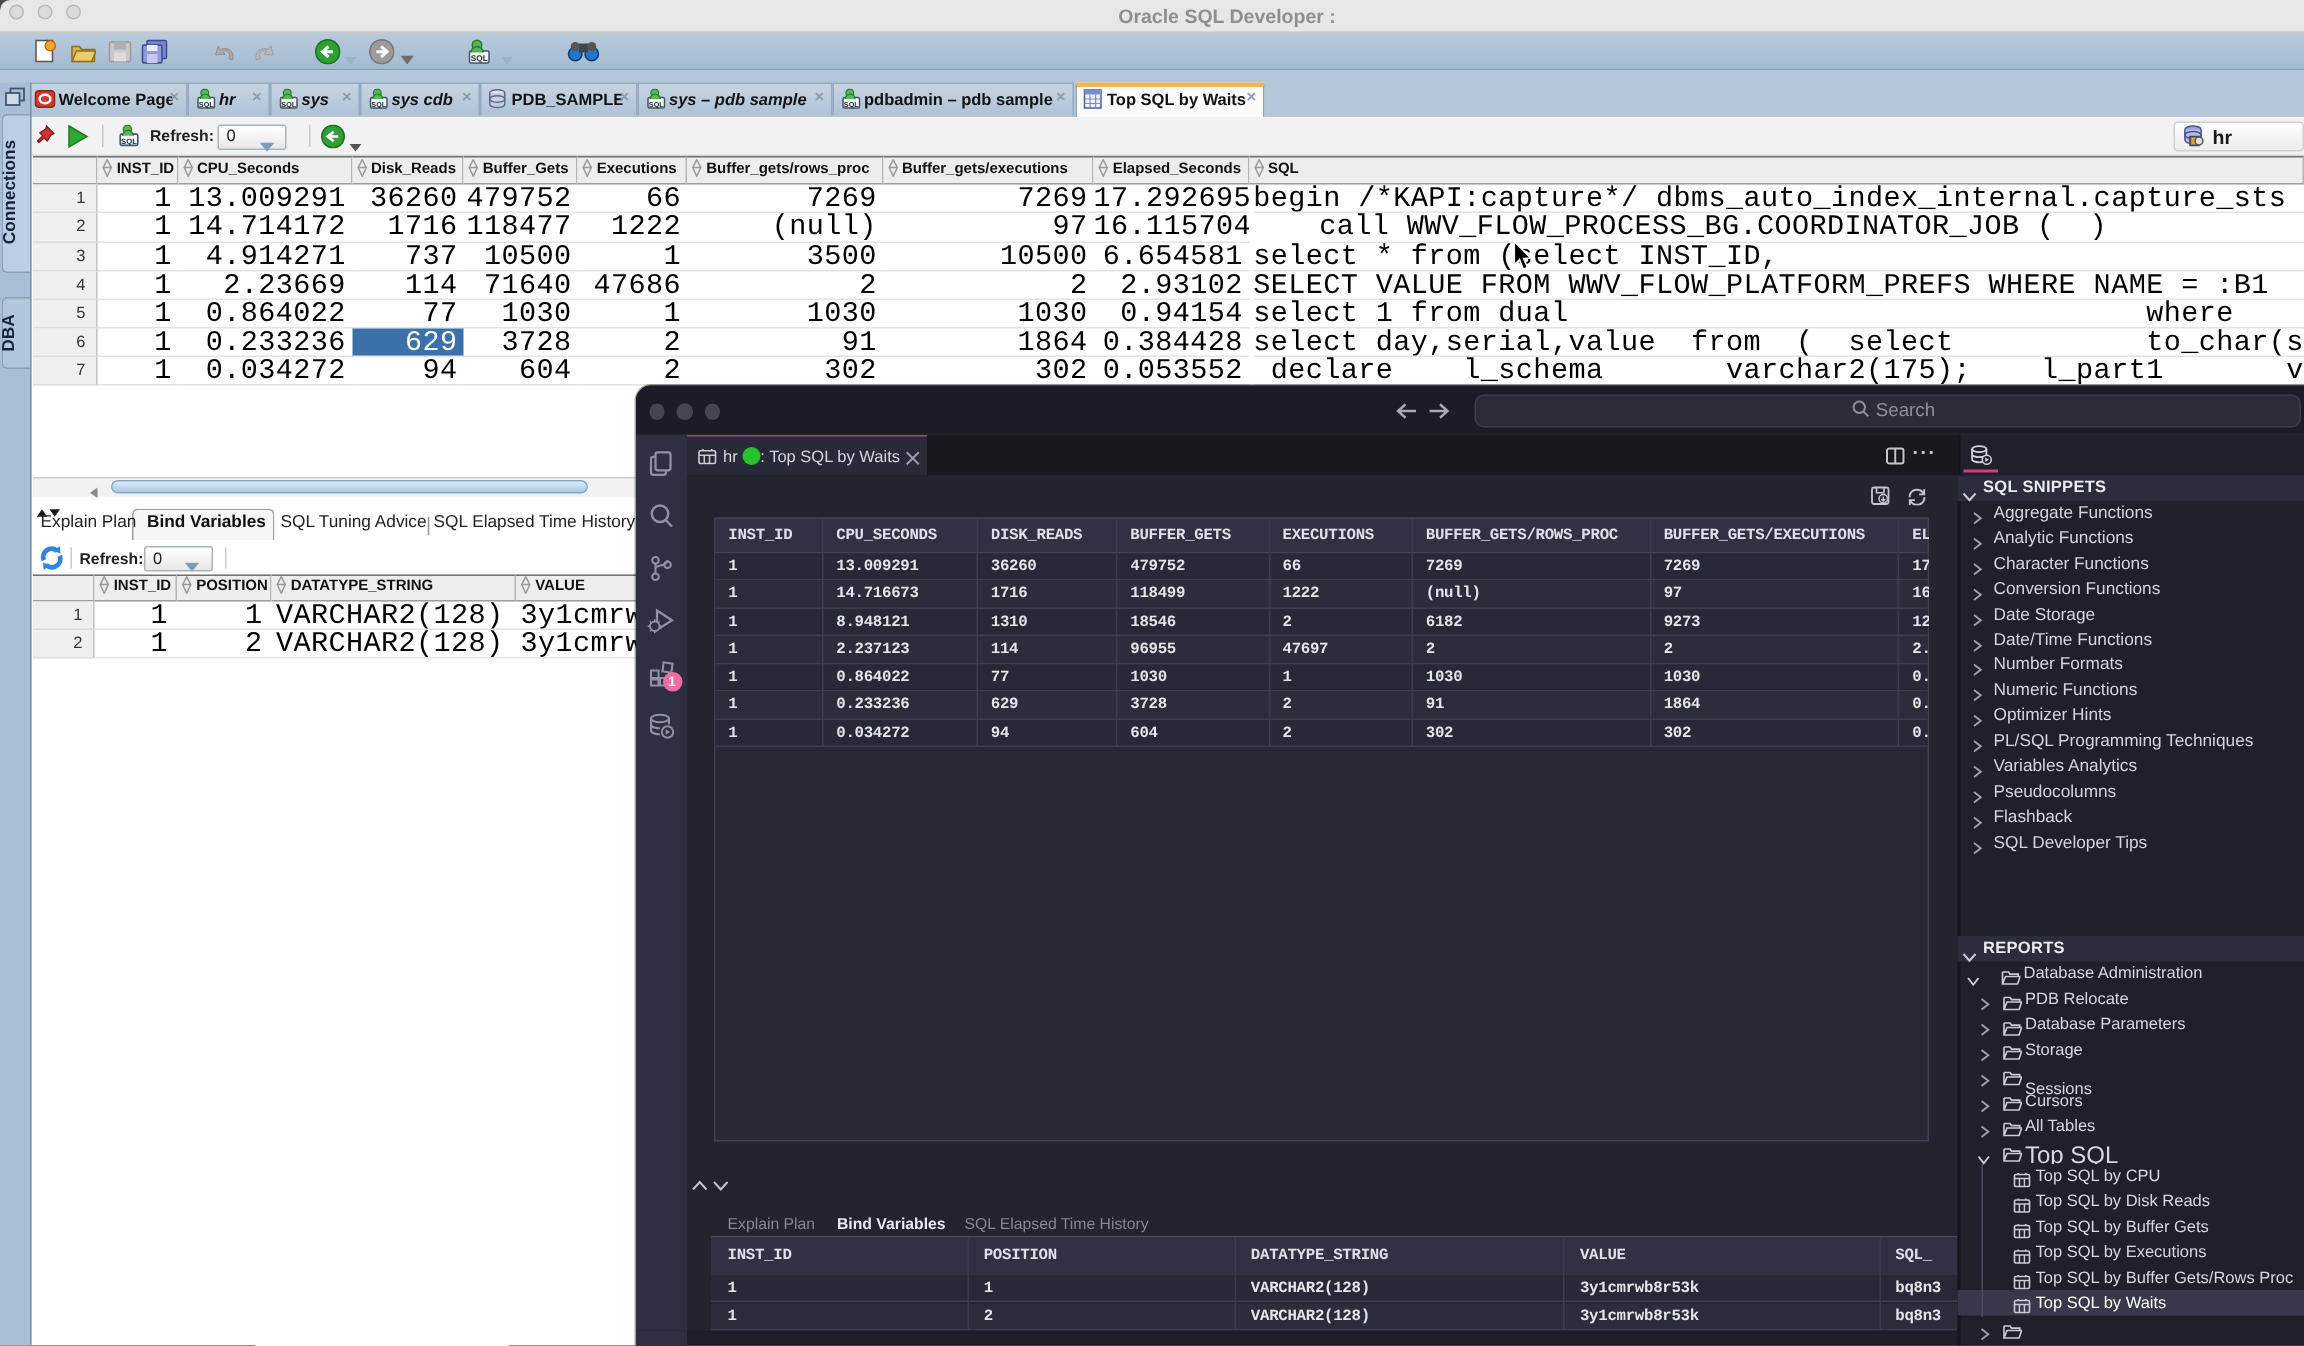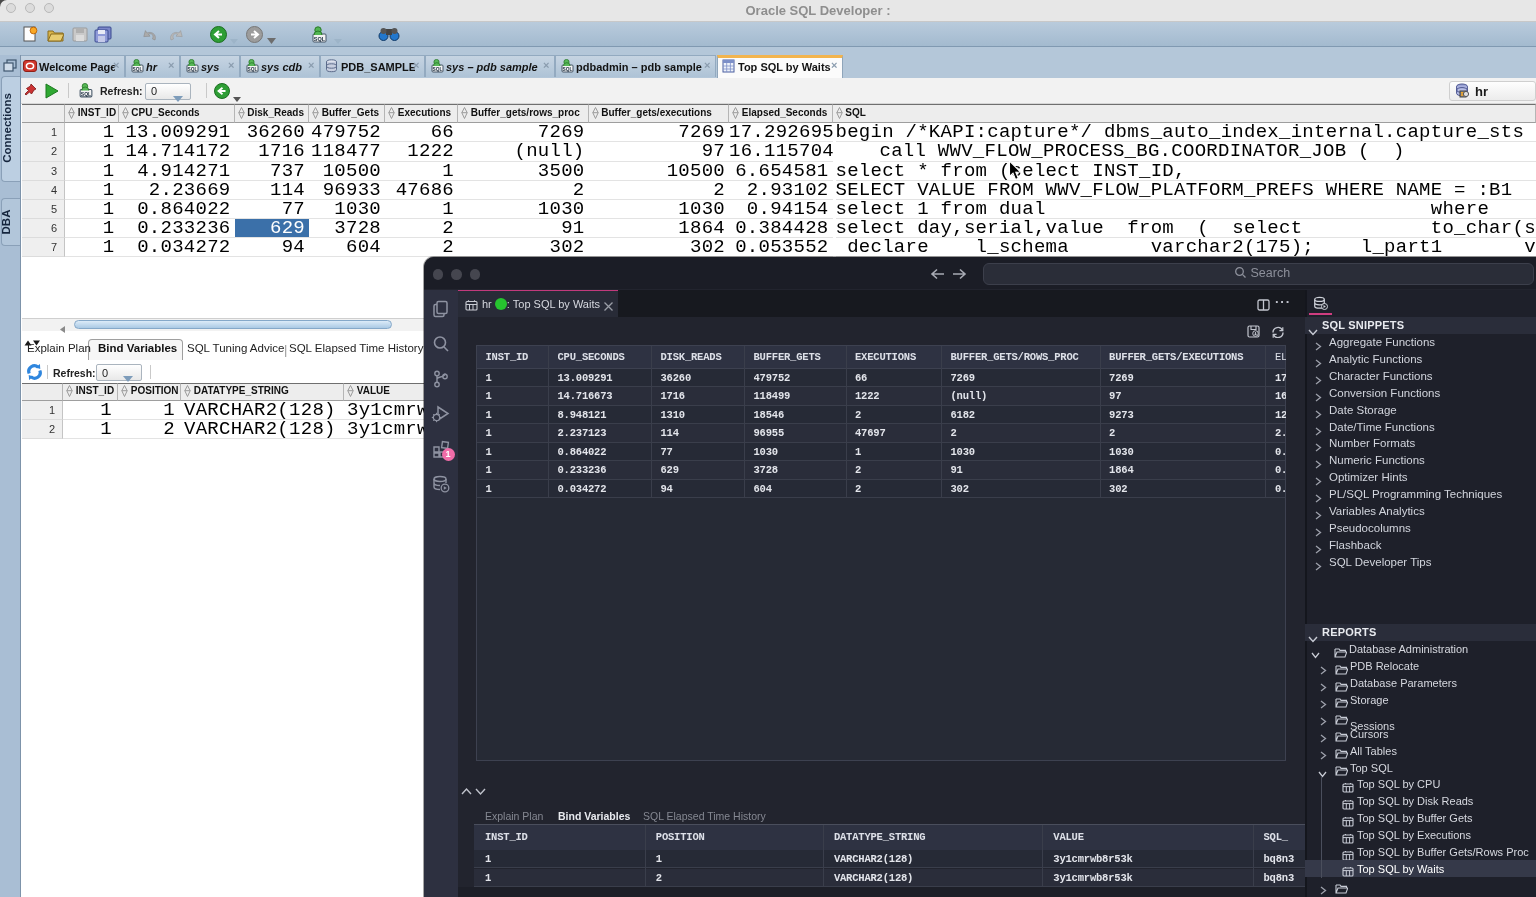--- a/index.html
+++ b/index.html
@@ -246,21 +246,21 @@
 <div class="mono" style="left:234.5px;top:161.57999999999998px;width:74.5px;height:19.14px;color:#000;border-bottom:1px solid #e3e3e3;box-sizing:border-box;font-size:19px;text-align:right;padding-right:4px;line-height:18.14px;letter-spacing:0.27px;white-space:pre;overflow:hidden;">737</div>
 <div class="mono" style="left:309px;top:161.57999999999998px;width:76px;height:19.14px;color:#000;border-bottom:1px solid #e3e3e3;box-sizing:border-box;font-size:19px;text-align:right;padding-right:4px;line-height:18.14px;letter-spacing:0.27px;white-space:pre;overflow:hidden;">10500</div>
 <div class="mono" style="left:385px;top:161.57999999999998px;width:73px;height:19.14px;color:#000;border-bottom:1px solid #e3e3e3;box-sizing:border-box;font-size:19px;text-align:right;padding-right:4px;line-height:18.14px;letter-spacing:0.27px;white-space:pre;overflow:hidden;">1</div>
 <div class="mono" style="left:458px;top:161.57999999999998px;width:130.5px;height:19.14px;color:#000;border-bottom:1px solid #e3e3e3;box-sizing:border-box;font-size:19px;text-align:right;padding-right:4px;line-height:18.14px;letter-spacing:0.27px;white-space:pre;overflow:hidden;">3500</div>
 <div class="mono" style="left:588.5px;top:161.57999999999998px;width:140.5px;height:19.14px;color:#000;border-bottom:1px solid #e3e3e3;box-sizing:border-box;font-size:19px;text-align:right;padding-right:4px;line-height:18.14px;letter-spacing:0.27px;white-space:pre;overflow:hidden;">10500</div>
 <div class="mono" style="left:729px;top:161.57999999999998px;width:103.5px;height:19.14px;color:#000;border-bottom:1px solid #e3e3e3;box-sizing:border-box;font-size:19px;text-align:right;padding-right:4px;line-height:18.14px;letter-spacing:0.27px;white-space:pre;overflow:hidden;">6.654581</div>
 <div style="left:22px;top:180.72px;width:43px;height:19.14px;background:#efefef;border-right:1px solid #c4c4c4;border-bottom:1px solid #dcdcdc;box-sizing:border-box;font-size:11px;color:#333;text-align:right;padding-right:7px;line-height:19.14px;">4</div>
 <div class="mono" style="left:65px;top:180.72px;width:53.5px;height:19.14px;color:#000;border-bottom:1px solid #e3e3e3;box-sizing:border-box;font-size:19px;text-align:right;padding-right:4px;line-height:18.14px;letter-spacing:0.27px;white-space:pre;overflow:hidden;">1</div>
 <div class="mono" style="left:118.5px;top:180.72px;width:116.0px;height:19.14px;color:#000;border-bottom:1px solid #e3e3e3;box-sizing:border-box;font-size:19px;text-align:right;padding-right:4px;line-height:18.14px;letter-spacing:0.27px;white-space:pre;overflow:hidden;">2.23669</div>
 <div class="mono" style="left:234.5px;top:180.72px;width:74.5px;height:19.14px;color:#000;border-bottom:1px solid #e3e3e3;box-sizing:border-box;font-size:19px;text-align:right;padding-right:4px;line-height:18.14px;letter-spacing:0.27px;white-space:pre;overflow:hidden;">114</div>
-<div class="mono" style="left:309px;top:180.72px;width:76px;height:19.14px;color:#000;border-bottom:1px solid #e3e3e3;box-sizing:border-box;font-size:19px;text-align:right;padding-right:4px;line-height:18.14px;letter-spacing:0.27px;white-space:pre;overflow:hidden;">96933</div>
+<div class="mono" style="left:309px;top:180.72px;width:76px;height:19.14px;color:#000;border-bottom:1px solid #e3e3e3;box-sizing:border-box;font-size:19px;text-align:right;padding-right:4px;line-height:18.14px;letter-spacing:0.27px;white-space:pre;overflow:hidden;">71640</div>
 <div class="mono" style="left:385px;top:180.72px;width:73px;height:19.14px;color:#000;border-bottom:1px solid #e3e3e3;box-sizing:border-box;font-size:19px;text-align:right;padding-right:4px;line-height:18.14px;letter-spacing:0.27px;white-space:pre;overflow:hidden;">47686</div>
 <div class="mono" style="left:458px;top:180.72px;width:130.5px;height:19.14px;color:#000;border-bottom:1px solid #e3e3e3;box-sizing:border-box;font-size:19px;text-align:right;padding-right:4px;line-height:18.14px;letter-spacing:0.27px;white-space:pre;overflow:hidden;">2</div>
 <div class="mono" style="left:588.5px;top:180.72px;width:140.5px;height:19.14px;color:#000;border-bottom:1px solid #e3e3e3;box-sizing:border-box;font-size:19px;text-align:right;padding-right:4px;line-height:18.14px;letter-spacing:0.27px;white-space:pre;overflow:hidden;">2</div>
 <div class="mono" style="left:729px;top:180.72px;width:103.5px;height:19.14px;color:#000;border-bottom:1px solid #e3e3e3;box-sizing:border-box;font-size:19px;text-align:right;padding-right:4px;line-height:18.14px;letter-spacing:0.27px;white-space:pre;overflow:hidden;">2.93102</div>
 <div style="left:22px;top:199.86px;width:43px;height:19.14px;background:#efefef;border-right:1px solid #c4c4c4;border-bottom:1px solid #dcdcdc;box-sizing:border-box;font-size:11px;color:#333;text-align:right;padding-right:7px;line-height:19.14px;">5</div>
 <div class="mono" style="left:65px;top:199.86px;width:53.5px;height:19.14px;color:#000;border-bottom:1px solid #e3e3e3;box-sizing:border-box;font-size:19px;text-align:right;padding-right:4px;line-height:18.14px;letter-spacing:0.27px;white-space:pre;overflow:hidden;">1</div>
 <div class="mono" style="left:118.5px;top:199.86px;width:116.0px;height:19.14px;color:#000;border-bottom:1px solid #e3e3e3;box-sizing:border-box;font-size:19px;text-align:right;padding-right:4px;line-height:18.14px;letter-spacing:0.27px;white-space:pre;overflow:hidden;">0.864022</div>
 <div class="mono" style="left:234.5px;top:199.86px;width:74.5px;height:19.14px;color:#000;border-bottom:1px solid #e3e3e3;box-sizing:border-box;font-size:19px;text-align:right;padding-right:4px;line-height:18.14px;letter-spacing:0.27px;white-space:pre;overflow:hidden;">77</div>
 <div class="mono" style="left:309px;top:199.86px;width:76px;height:19.14px;color:#000;border-bottom:1px solid #e3e3e3;box-sizing:border-box;font-size:19px;text-align:right;padding-right:4px;line-height:18.14px;letter-spacing:0.27px;white-space:pre;overflow:hidden;">1030</div>
 <div class="mono" style="left:385px;top:199.86px;width:73px;height:19.14px;color:#000;border-bottom:1px solid #e3e3e3;box-sizing:border-box;font-size:19px;text-align:right;padding-right:4px;line-height:18.14px;letter-spacing:0.27px;white-space:pre;overflow:hidden;">1</div>
@@ -428,21 +428,21 @@
     </svg></div>
 <div style="left:476px;top:345px;width:810px;height:416px;background:#262a35;border:1px solid #3d4150;box-sizing:border-box;"></div>
 <div style="left:476px;top:345px;width:810px;height:24px;background:#2e3242;border:1px solid #3d4150;box-sizing:border-box;"></div>
 <div class="mono" style="left:485.5px;top:345px;width:62.5px;height:24px;color:#dde0e8;font-size:10.5px;font-weight:bold;line-height:24px;letter-spacing:-0.2px;white-space:pre;overflow:hidden;">INST_ID</div>
 <div class="mono" style="left:557.5px;top:345px;width:93.5px;height:24px;color:#dde0e8;font-size:10.5px;font-weight:bold;line-height:24px;letter-spacing:-0.2px;white-space:pre;overflow:hidden;">CPU_SECONDS</div>
 <div class="mono" style="left:660.5px;top:345px;width:83.5px;height:24px;color:#dde0e8;font-size:10.5px;font-weight:bold;line-height:24px;letter-spacing:-0.2px;white-space:pre;overflow:hidden;">DISK_READS</div>
 <div class="mono" style="left:753.5px;top:345px;width:92.0px;height:24px;color:#dde0e8;font-size:10.5px;font-weight:bold;line-height:24px;letter-spacing:-0.2px;white-space:pre;overflow:hidden;">BUFFER_GETS</div>
 <div class="mono" style="left:855.0px;top:345px;width:86.0px;height:24px;color:#dde0e8;font-size:10.5px;font-weight:bold;line-height:24px;letter-spacing:-0.2px;white-space:pre;overflow:hidden;">EXECUTIONS</div>
 <div class="mono" style="left:950.5px;top:345px;width:149.0999999999999px;height:24px;color:#dde0e8;font-size:10.5px;font-weight:bold;line-height:24px;letter-spacing:-0.2px;white-space:pre;overflow:hidden;">BUFFER_GETS/ROWS_PROC</div>
 <div class="mono" style="left:1109.1px;top:345px;width:156.30000000000018px;height:24px;color:#dde0e8;font-size:10.5px;font-weight:bold;line-height:24px;letter-spacing:-0.2px;white-space:pre;overflow:hidden;">BUFFER_GETS/EXECUTIONS</div>
-<div class="mono" style="left:1274.9px;top:345px;width:11.099999999999909px;height:24px;color:#dde0e8;font-size:10.5px;font-weight:normal;line-height:24px;letter-spacing:-0.2px;white-space:pre;overflow:hidden;">EL</div>
+<div class="mono" style="left:1274.9px;top:345px;width:11.099999999999909px;height:24px;color:#dde0e8;font-size:10.5px;font-weight:bold;line-height:24px;letter-spacing:-0.2px;white-space:pre;overflow:hidden;">EL</div>
 <div style="left:477px;top:369.0px;width:808px;height:18.45px;background:#262a36;border-bottom:1px solid #3a3e4b;box-sizing:border-box;"></div>
 <div class="mono" style="left:485.5px;top:369.0px;width:62.5px;height:18.45px;color:#e3e5eb;font-size:10.5px;font-weight:bold;line-height:18.45px;letter-spacing:-0.2px;white-space:pre;overflow:hidden;">1</div>
 <div class="mono" style="left:557.5px;top:369.0px;width:93.5px;height:18.45px;color:#e3e5eb;font-size:10.5px;font-weight:bold;line-height:18.45px;letter-spacing:-0.2px;white-space:pre;overflow:hidden;">13.009291</div>
 <div class="mono" style="left:660.5px;top:369.0px;width:83.5px;height:18.45px;color:#e3e5eb;font-size:10.5px;font-weight:bold;line-height:18.45px;letter-spacing:-0.2px;white-space:pre;overflow:hidden;">36260</div>
 <div class="mono" style="left:753.5px;top:369.0px;width:92.0px;height:18.45px;color:#e3e5eb;font-size:10.5px;font-weight:bold;line-height:18.45px;letter-spacing:-0.2px;white-space:pre;overflow:hidden;">479752</div>
 <div class="mono" style="left:855.0px;top:369.0px;width:86.0px;height:18.45px;color:#e3e5eb;font-size:10.5px;font-weight:bold;line-height:18.45px;letter-spacing:-0.2px;white-space:pre;overflow:hidden;">66</div>
 <div class="mono" style="left:950.5px;top:369.0px;width:149.0999999999999px;height:18.45px;color:#e3e5eb;font-size:10.5px;font-weight:bold;line-height:18.45px;letter-spacing:-0.2px;white-space:pre;overflow:hidden;">7269</div>
 <div class="mono" style="left:1109.1px;top:369.0px;width:156.30000000000018px;height:18.45px;color:#e3e5eb;font-size:10.5px;font-weight:bold;line-height:18.45px;letter-spacing:-0.2px;white-space:pre;overflow:hidden;">7269</div>
 <div class="mono" style="left:1274.9px;top:369.0px;width:11.099999999999909px;height:18.45px;color:#e3e5eb;font-size:10.5px;font-weight:bold;line-height:18.45px;letter-spacing:-0.2px;white-space:pre;overflow:hidden;">17</div>
 <div style="left:477px;top:387.45px;width:808px;height:18.45px;background:#2a2d3a;border-bottom:1px solid #3a3e4b;box-sizing:border-box;"></div>
@@ -670,21 +670,21 @@
       <path d="M1 2 v8 h10 l1.8-5 H3 l-2 5" fill="none" stroke="#c8ccd6" stroke-width="1.1"></path>
     </svg></div>
 <div style="left:1350px;top:744.6px;width:184px;height:14px;color:#d6d8df;font-size:11px;white-space:nowrap;overflow:hidden;">All Tables</div>
 <div style="left:1318px;top:763.5px;width:10px;height:9px;"><svg width="9" height="8" viewBox="0 0 9 8">
       <path d="M1 2 L4.5 6.5 8 2" fill="none" stroke="#c8cbd4" stroke-width="1.3"></path>
     </svg></div>
 <div style="left:1335px;top:762.0px;width:13px;height:11px;"><svg width="13" height="11" viewBox="0 0 13 11">
       <path d="M1 2 h4 l1 1.4 h5.5 v1.6" fill="none" stroke="#c8ccd6" stroke-width="1.1"></path>
       <path d="M1 2 v8 h10 l1.8-5 H3 l-2 5" fill="none" stroke="#c8ccd6" stroke-width="1.1"></path>
     </svg></div>
-<div style="left:1350px;top:761.5px;width:184px;height:14px;color:#d6d8df;font-size:11px;white-space:nowrap;overflow:hidden;">Top SQL</div>
+<div style="left:1350px;top:761.5px;width:184px;height:14px;color:#d6d8df;font-size:16px;white-space:nowrap;overflow:hidden;">Top SQL</div>
 <div style="left:1342px;top:778.9000000000001px;width:13px;height:11px;"><svg width="12" height="11" viewBox="0 0 12 11">
       <rect x="1" y="2" width="10" height="8" rx="1" fill="none" stroke="#c8ccd6" stroke-width="1.1"></rect>
       <path d="M1 4.6 h10 M4.3 4.6 V10 M7.6 4.6 V10" stroke="#c8ccd6" stroke-width="1"></path>
       <path d="M3.5 2 v-1 m5 1 v-1" stroke="#c8ccd6" stroke-width="1.1"></path>
     </svg></div>
 <div style="left:1357px;top:778.4000000000001px;width:177px;height:14px;color:#d6d8df;font-size:11px;white-space:nowrap;overflow:hidden;">Top SQL by CPU</div>
 <div style="left:1342px;top:795.8000000000001px;width:13px;height:11px;"><svg width="12" height="11" viewBox="0 0 12 11">
       <rect x="1" y="2" width="10" height="8" rx="1" fill="none" stroke="#c8ccd6" stroke-width="1.1"></rect>
       <path d="M1 4.6 h10 M4.3 4.6 V10 M7.6 4.6 V10" stroke="#c8ccd6" stroke-width="1"></path>
       <path d="M3.5 2 v-1 m5 1 v-1" stroke="#c8ccd6" stroke-width="1.1"></path>

